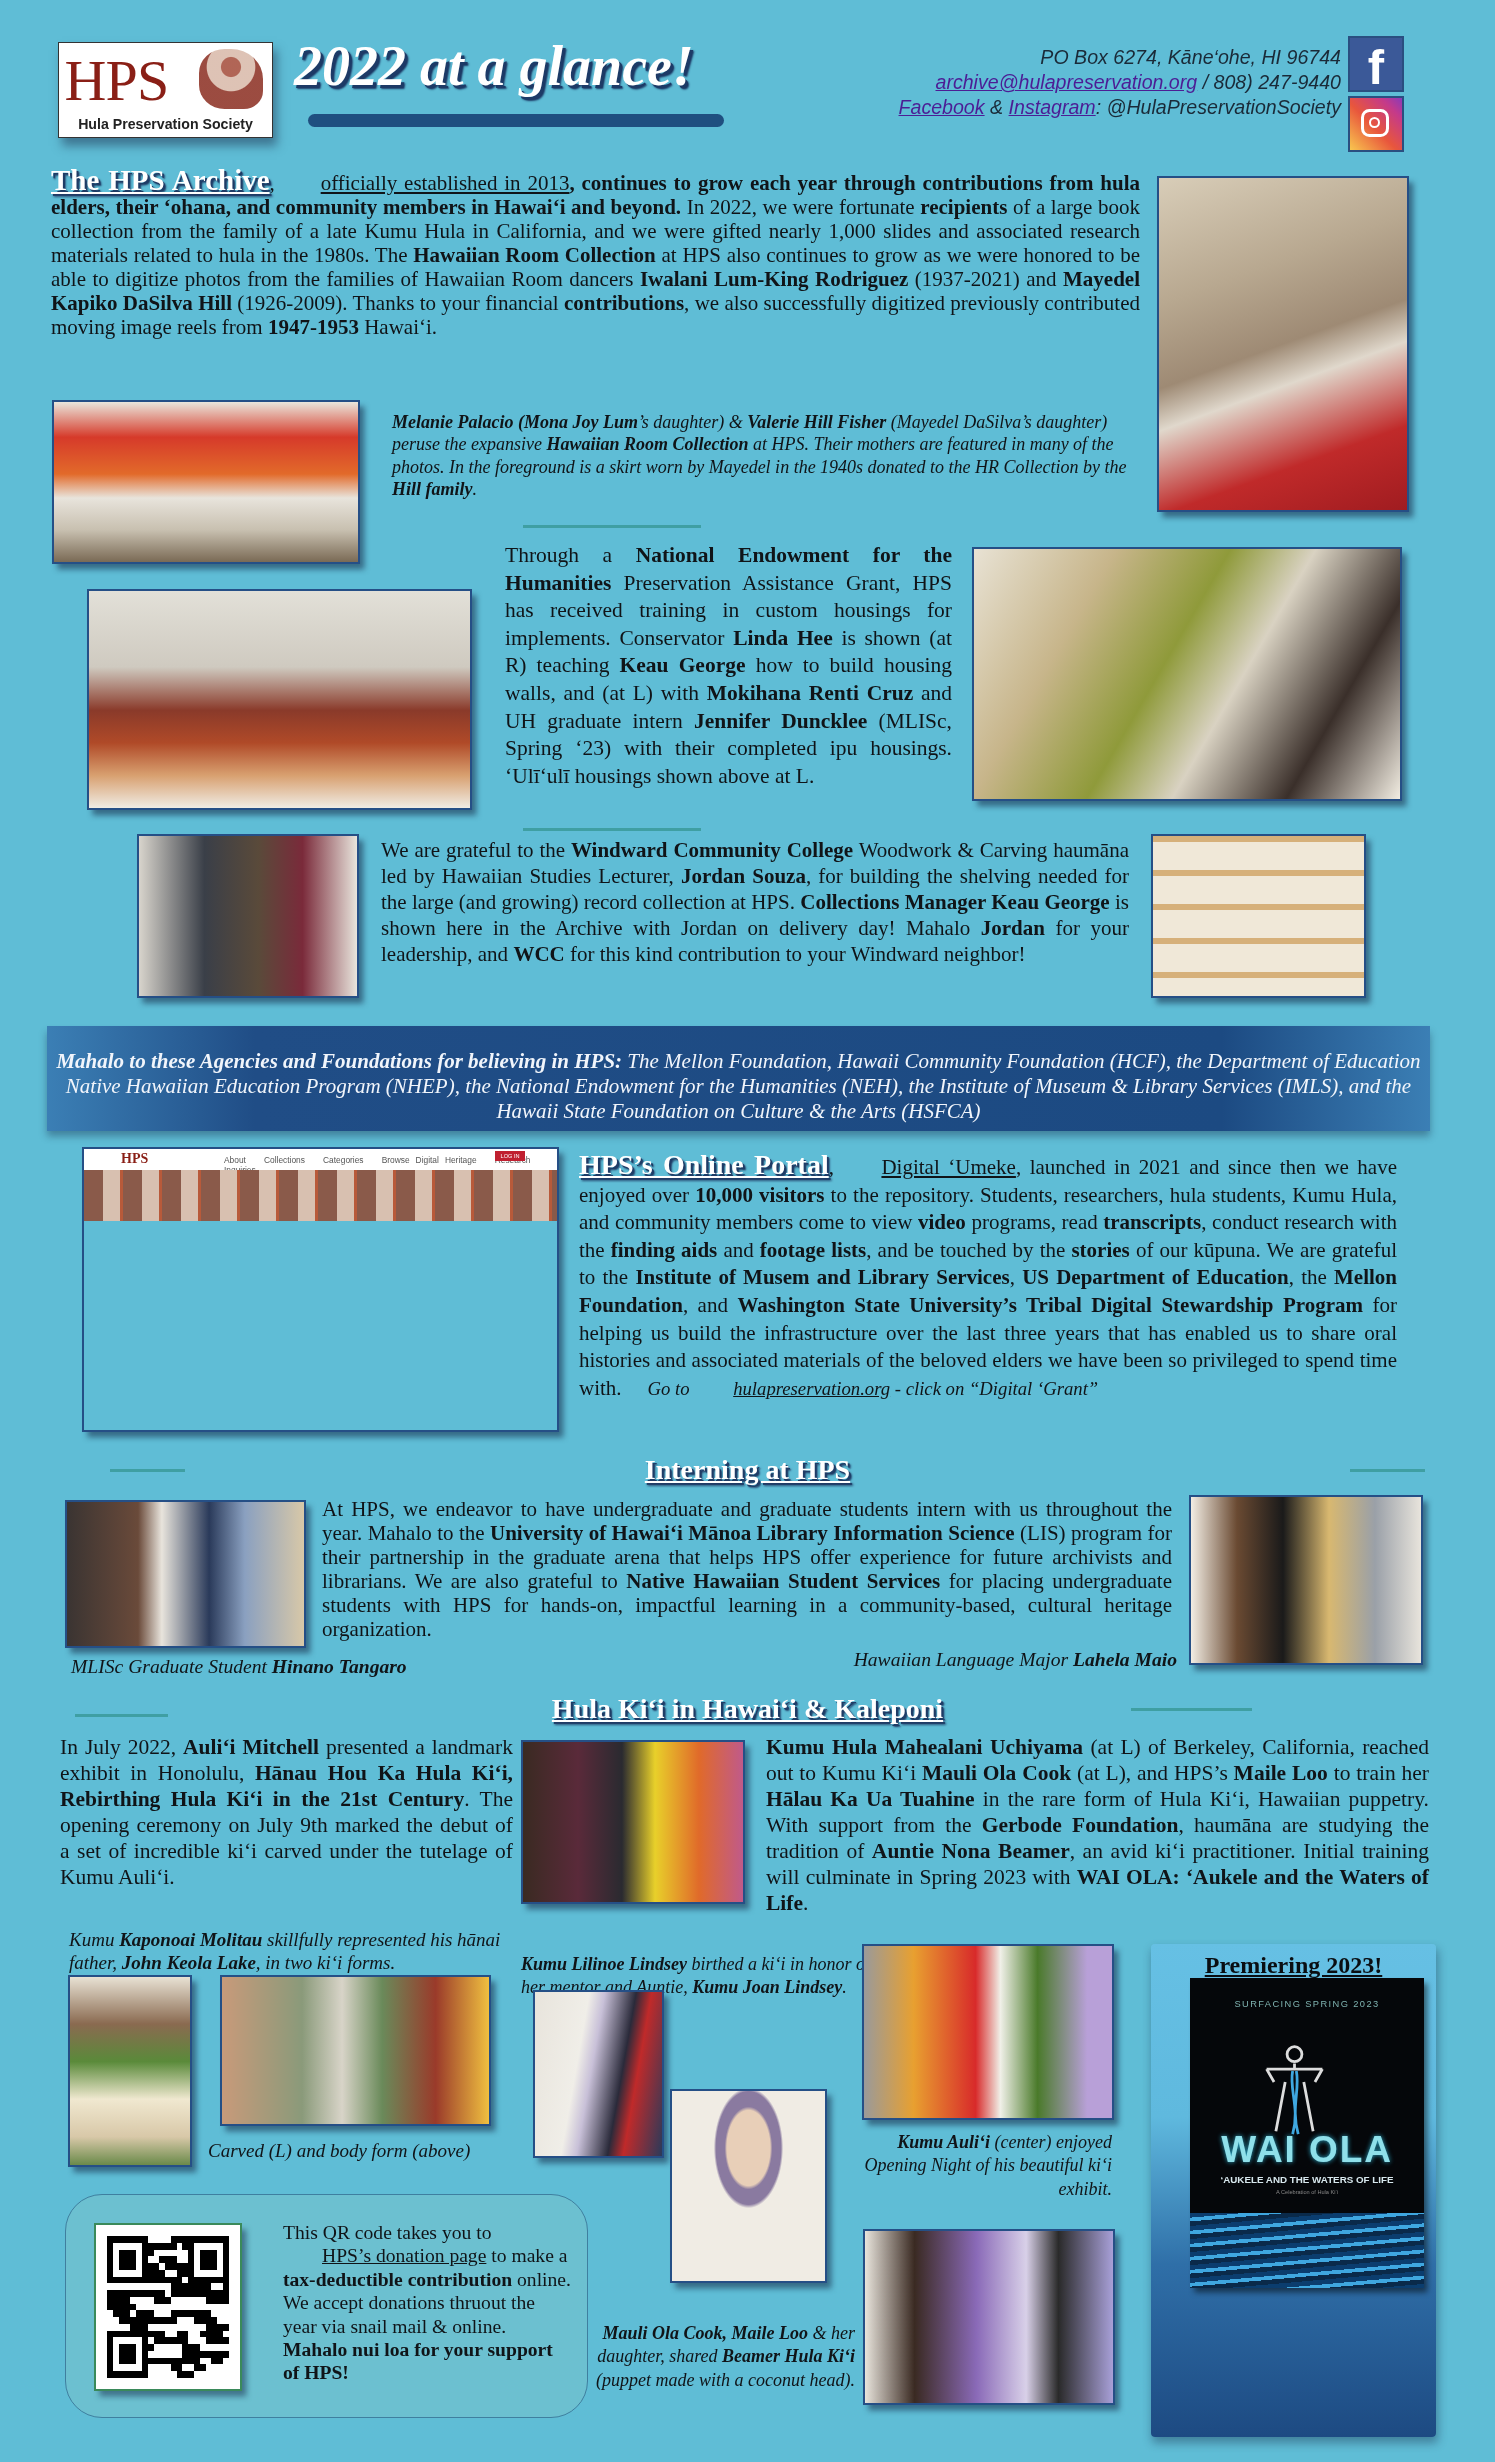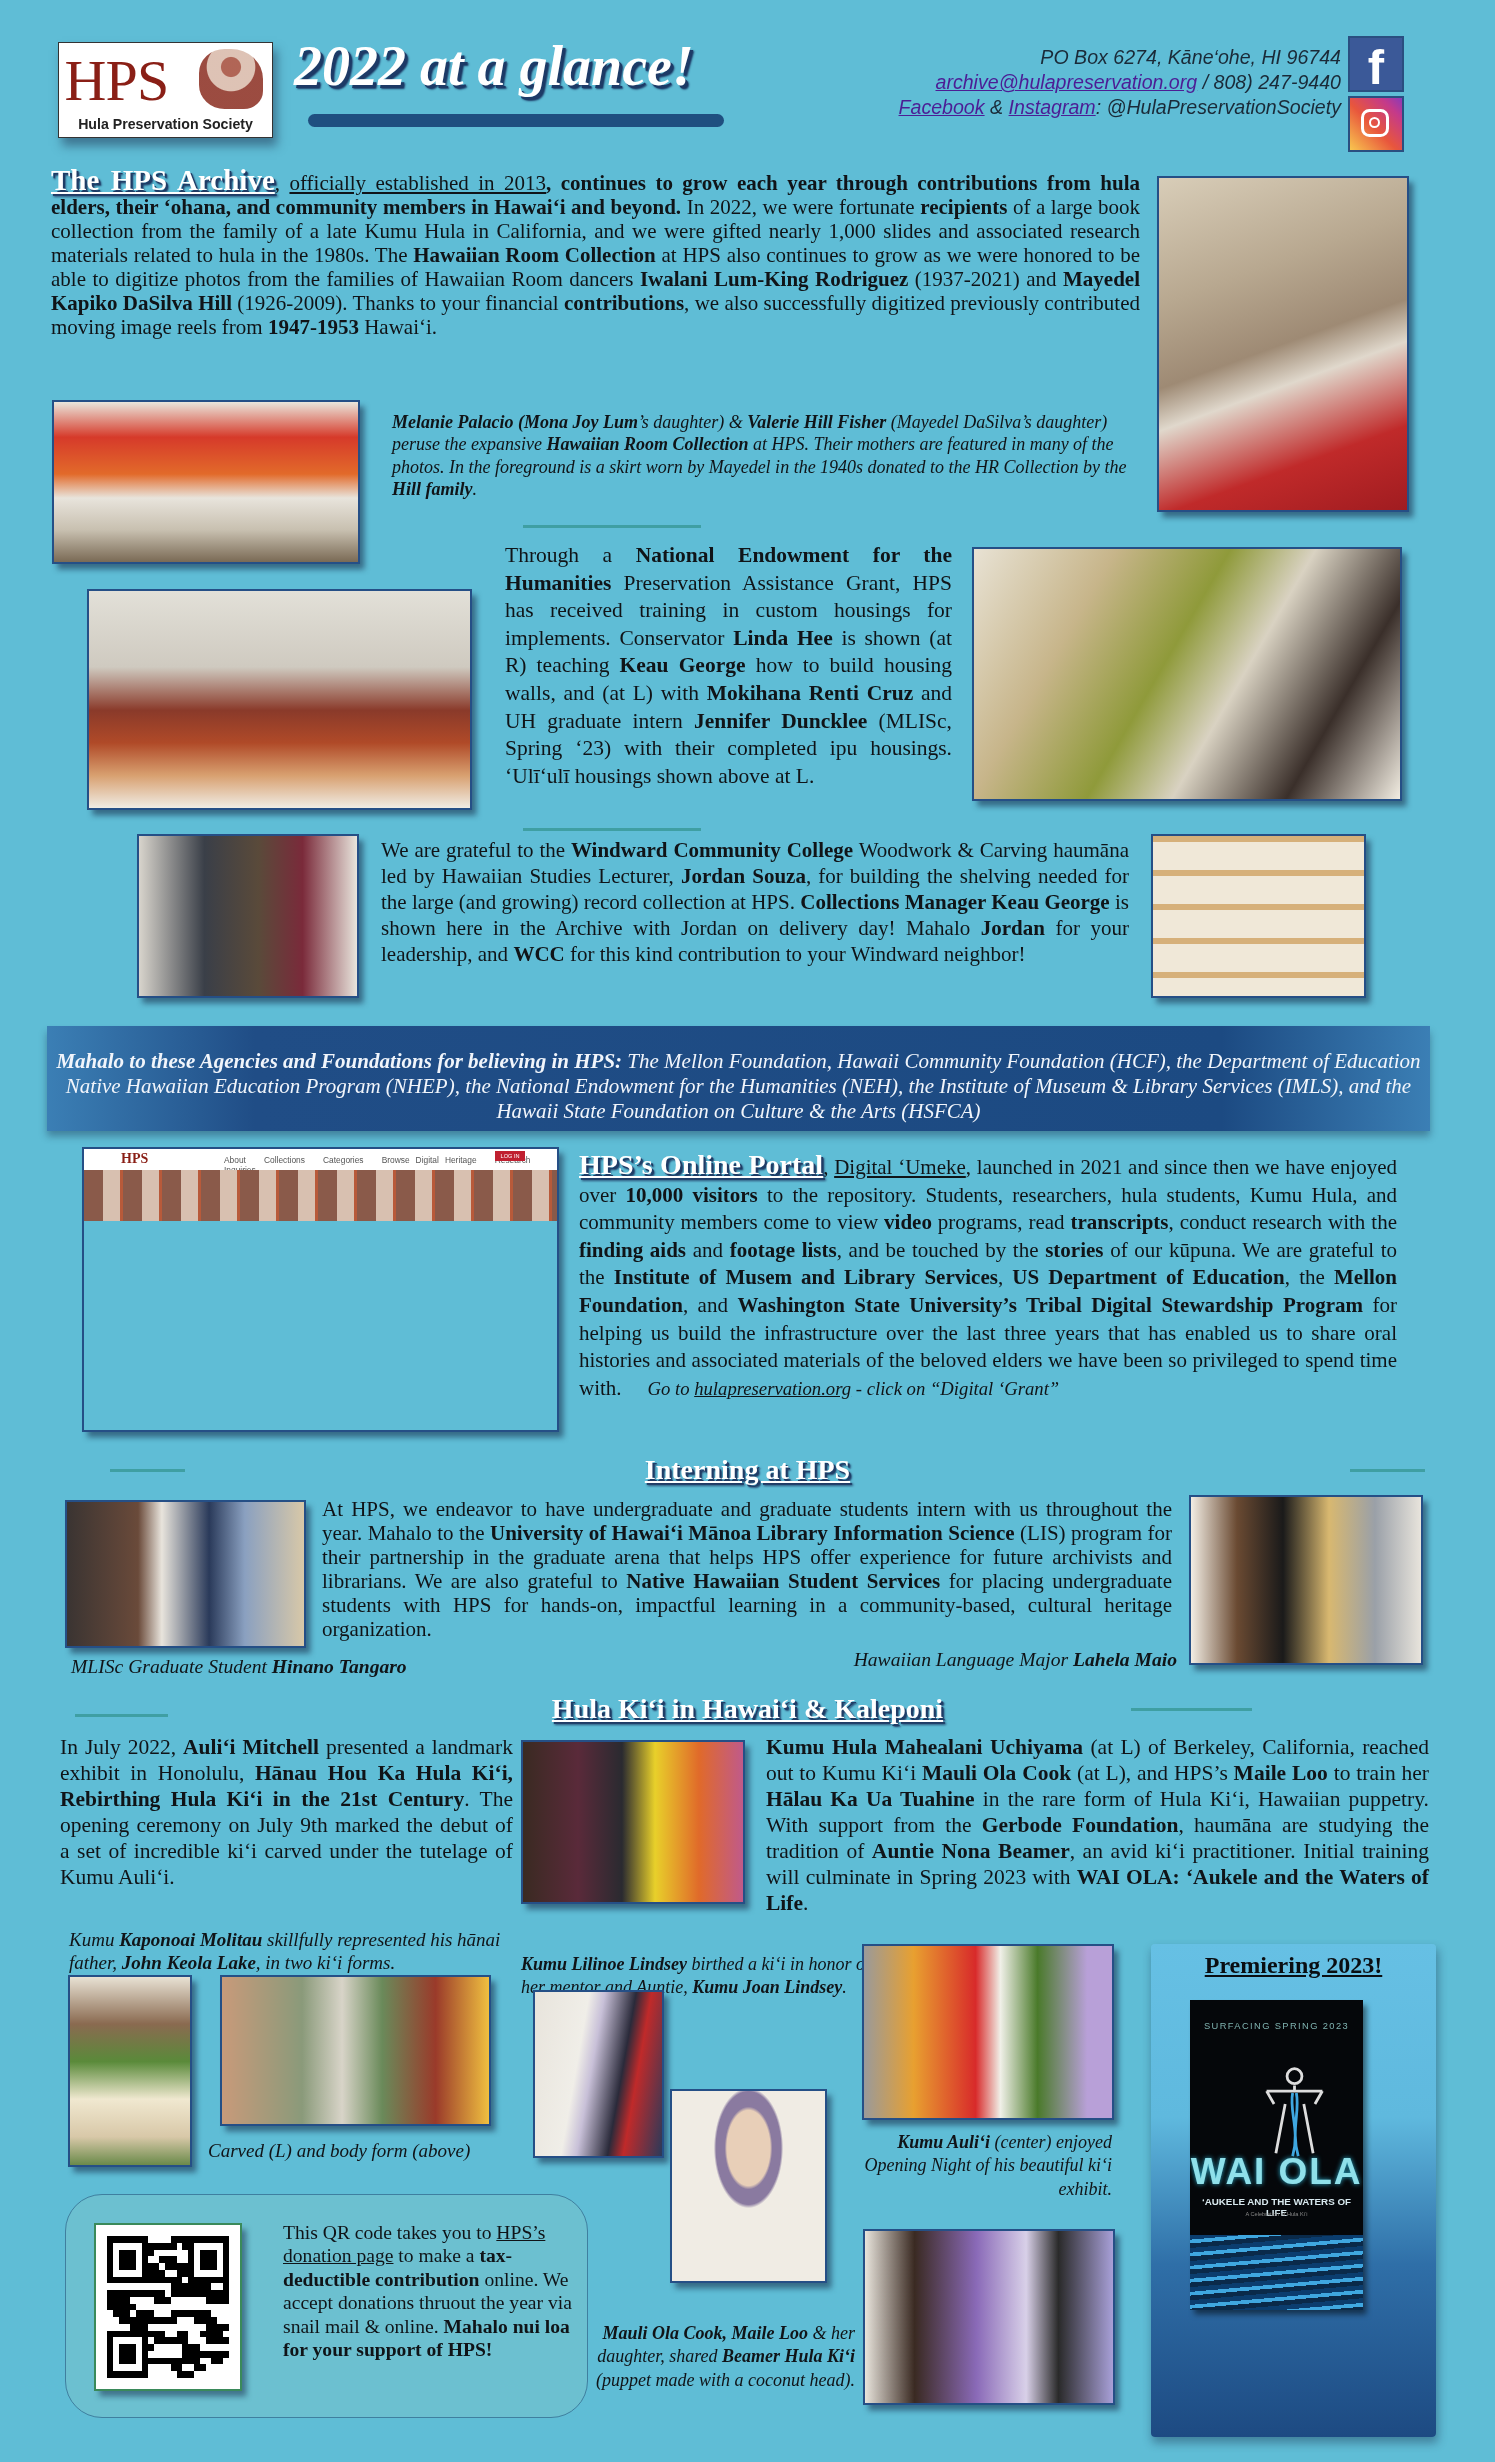--- a/index.html
+++ b/index.html
@@ -7,21 +7,21 @@
   body {
     background: #5fbdd6;
     font-family: "Liberation Serif", "DejaVu Serif", serif;
     color: #101418;
     position: relative;
     overflow: hidden;
   }
   .abs { position: absolute; }
   b, .b { font-weight: bold; }
   i, .i { font-style: italic; }
-  u { text-decoration: underline; }
+  u { text-decoration: underline; margin-left: 39px; }
   .photo {
     position: absolute;
     border: 2.8px solid #254f86;
     box-shadow: 4.7px 5.6px 5.6px rgba(20, 40, 70, 0.55);
     overflow: hidden;
   }
   .photo .ph { width: 100%; height: 100%; }
   .just { text-align: justify; }
   .body-txt { font-size: 21px; line-height: 24px; }
   .sec-title {
@@ -81,21 +81,21 @@
   #qr .grid { width: 100%; height: 100%; display: grid; grid-template-columns: repeat(21, 1fr); grid-template-rows: repeat(21, 1fr); }
   #qr .grid span { background: #fff; }
   #qr .grid span.k { background: #000; }
 
   #premiere {
     left: 1151px; top: 1944px; width: 285px; height: 493px; border-radius: 4px;
     background: linear-gradient(180deg, #66c0e4 0%, #5fb9de 35%, #2f6fa8 65%, #1d4a82 100%);
     box-shadow: 1.9px 5.6px 9.3px rgba(20,40,70,0.4);
   }
   #premiere .ptitle { position: absolute; left: 0; right: 0; top: 7.5px; text-align: center; font-weight: bold; font-size: 24px; text-decoration: underline; color: #0a0e12; }
-  #poster { position: absolute; left: 39px; top: 56px; width: 173px; height: 310px; background: #05070a; box-shadow: 3.7px 4.7px 5.6px rgba(0,0,0,0.5); overflow: hidden; padding-left: 40px; }
+  #poster { position: absolute; left: 39px; top: 34px; width: 234px; height: 310px; background: #05070a; box-shadow: 3.7px 4.7px 5.6px rgba(0,0,0,0.5); overflow: hidden; padding-left: 40px; }
   #poster .surf { position: absolute; top: 20.6px; left: 0; right: 0; text-align: center; font-size: 9.3px; letter-spacing: 1.4px; color: #7fb3b0; font-family: "Liberation Sans", sans-serif; }
   #poster .wai { position: absolute; top: 151px; left: 0; right: 0; text-align: center; font-family: "Liberation Sans", sans-serif; font-weight: bold; font-size: 37px; color: #8fe0ea; letter-spacing: 1.9px; text-shadow: 0 0 5.6px #2aa8c8; }
   #poster .aukele { position: absolute; top: 196px; left: 0; right: 0; text-align: center; font-family: "Liberation Sans", sans-serif; font-weight: bold; font-size: 9.8px; color: #d8e8ee; }
   #poster .celeb { position: absolute; top: 211px; left: 0; right: 0; text-align: center; font-family: "Liberation Sans", sans-serif; font-size: 5.6px; color: #888; }
   #poster .waves { position: absolute; left: 0; right: 0; bottom: 0; height: 75px; background: repeating-linear-gradient(175deg, #0b3d6e 0 4.7px, #3fa7e0 4.7px 8.4px, #0a2a4a 8.4px 13px); }
   #premiere .pinfo { position: absolute; left: 0; right: 0; top: 374px; text-align: center; color: #f4f7fb; font-weight: bold; font-size: 17.3px; line-height: 20.6px; }
 </style>
 </head>
 <body>
 

